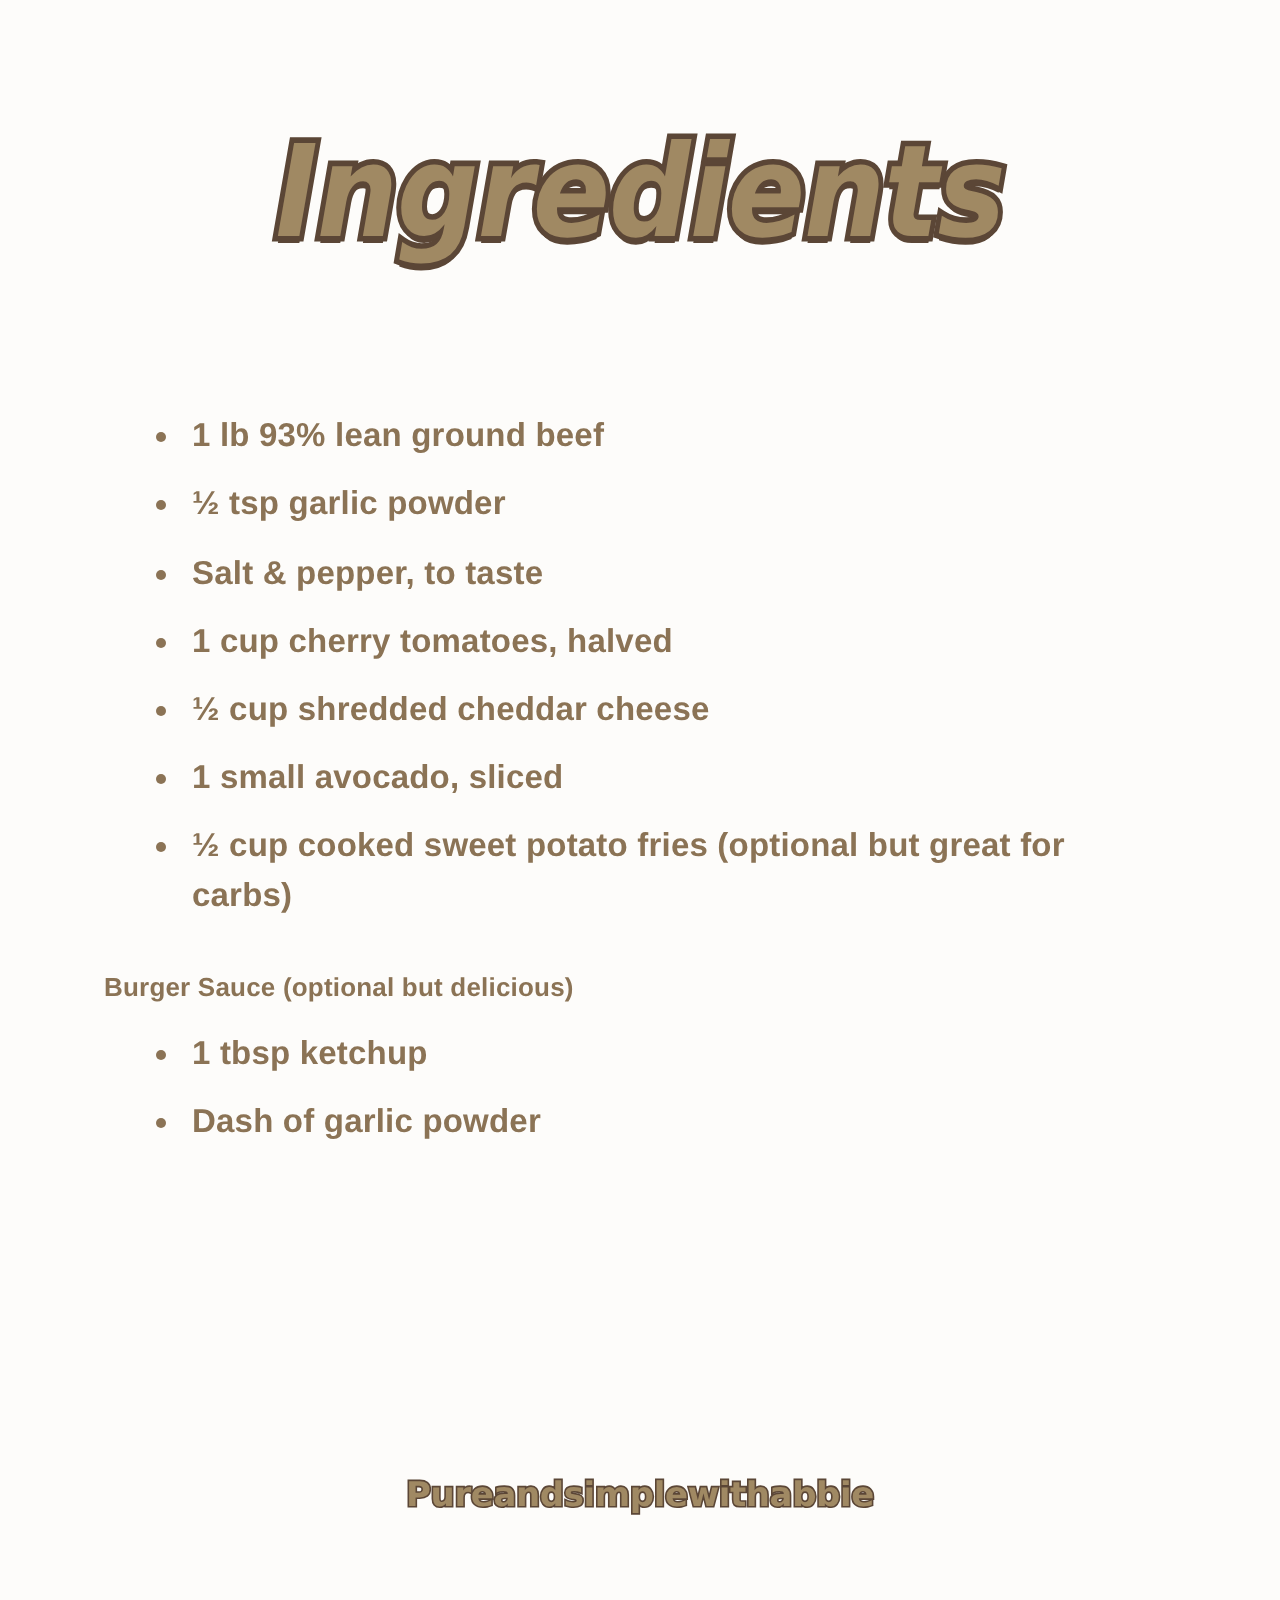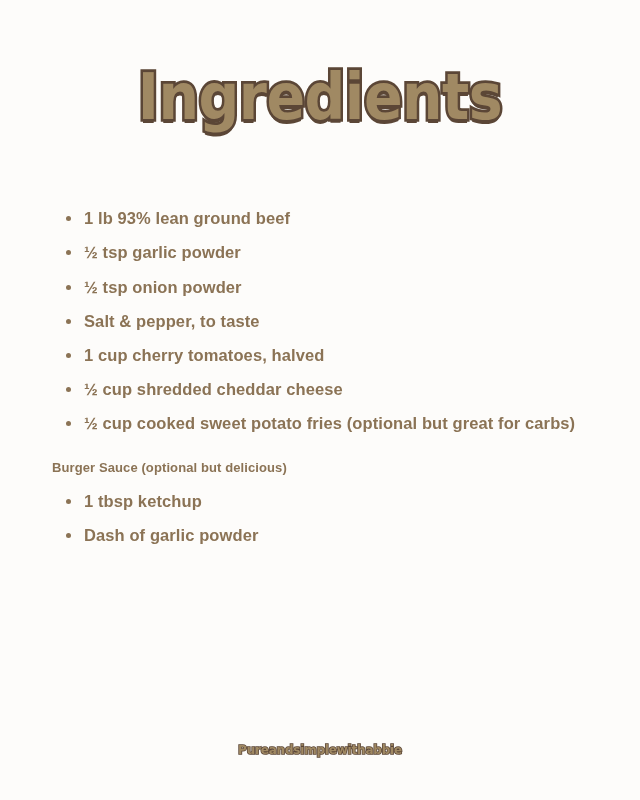--- a/index.html
+++ b/index.html
@@ -18,20 +18,21 @@
     width: 640px;
     height: 800px;
     box-sizing: border-box;
     padding: 0;
   }
 
   
   .title-wrap {
     text-align: center;
     padding-top: 22px;
+    font-style: italic;
   }
   .title {
     display: inline-block;
     font-family: "DejaVu Sans", sans-serif;
     font-weight: bold;
     font-size: 57px;
     letter-spacing: -0.5px;
     color: #a08963;
     -webkit-text-stroke: 5px #5b4636;
     paint-order: stroke fill;
@@ -40,21 +41,21 @@
     transform-origin: center top;
   }
 
   
   .content {
     padding: 0 52px;
     margin-top: 42px;
   }
   ul.ing-list {
     list-style: none;
-    margin: 0;
+    margin: 12px;
     padding: 0;
   }
   ul.ing-list li {
     position: relative;
     color: #8b7355;
     font-size: 16.5px;
     font-weight: bold;
     line-height: 1.55;
     padding-left: 32px;
     margin-bottom: 8.5px;
@@ -84,45 +85,45 @@
     position: absolute;
     left: 0;
     right: 0;
     bottom: 42px;
     text-align: center;
   }
   .footer-text {
     display: inline-block;
     font-family: "DejaVu Sans", sans-serif;
     font-weight: bold;
-    font-size: 12px;
+    font-size: 17px;
     color: #a08963;
     -webkit-text-stroke: 1.6px #5b4636;
     paint-order: stroke fill;
     letter-spacing: -0.2px;
   }
 </style>
 </head>
 <body>
 
 <div class="page">
 
   <div class="title-wrap">
     <h1 class="title">Ingredients</h1>
   </div>
 
   <div class="content">
 
     <ul class="ing-list">
       <li>1 lb 93% lean ground beef</li>
       <li>½ tsp garlic powder</li>
-      <li>½ tsp onion powder</li>
       <li>Salt &amp; pepper, to taste</li>
       <li>1 cup cherry tomatoes, halved</li>
       <li>½ cup shredded cheddar cheese</li>
+      <li>1 small avocado, sliced</li>
       <li>½ cup cooked sweet potato fries (optional but great for carbs)</li>
     </ul>
 
     <div class="section-heading">Burger Sauce (optional but delicious)</div>
 
     <ul class="ing-list">
       <li>1 tbsp ketchup</li>
       <li>Dash of garlic powder</li>
     </ul>
 

